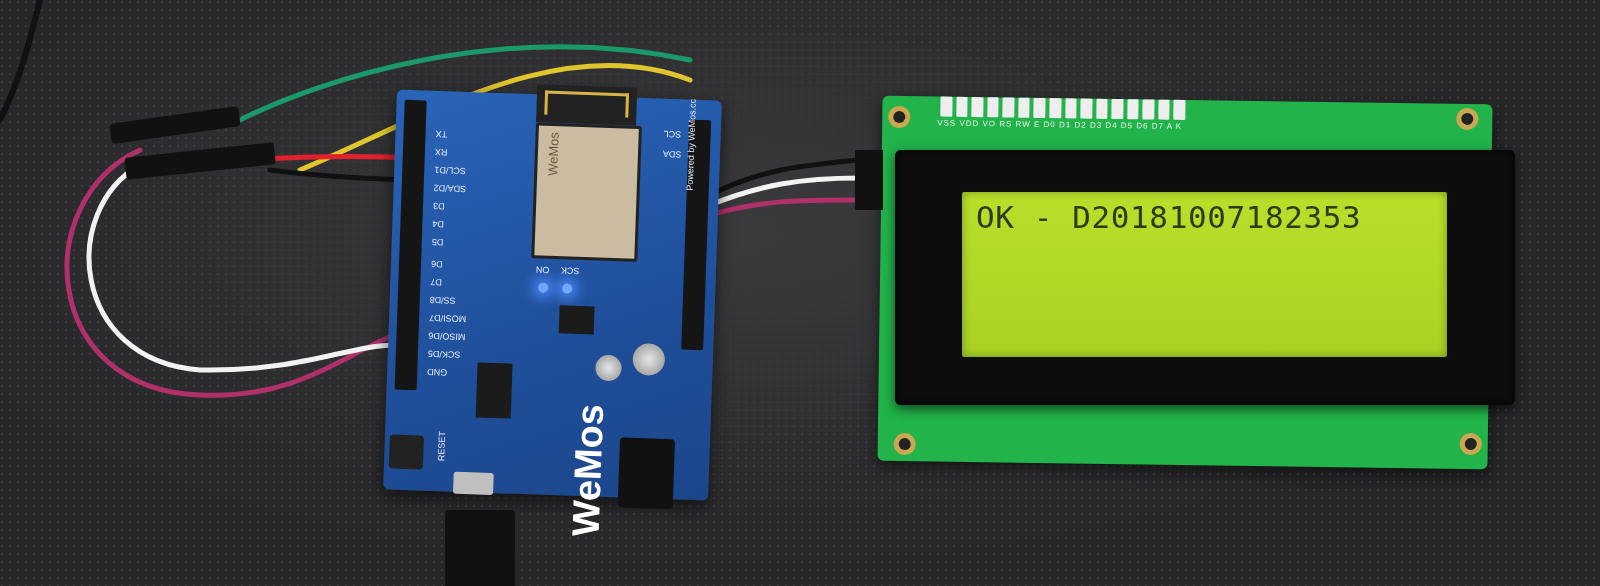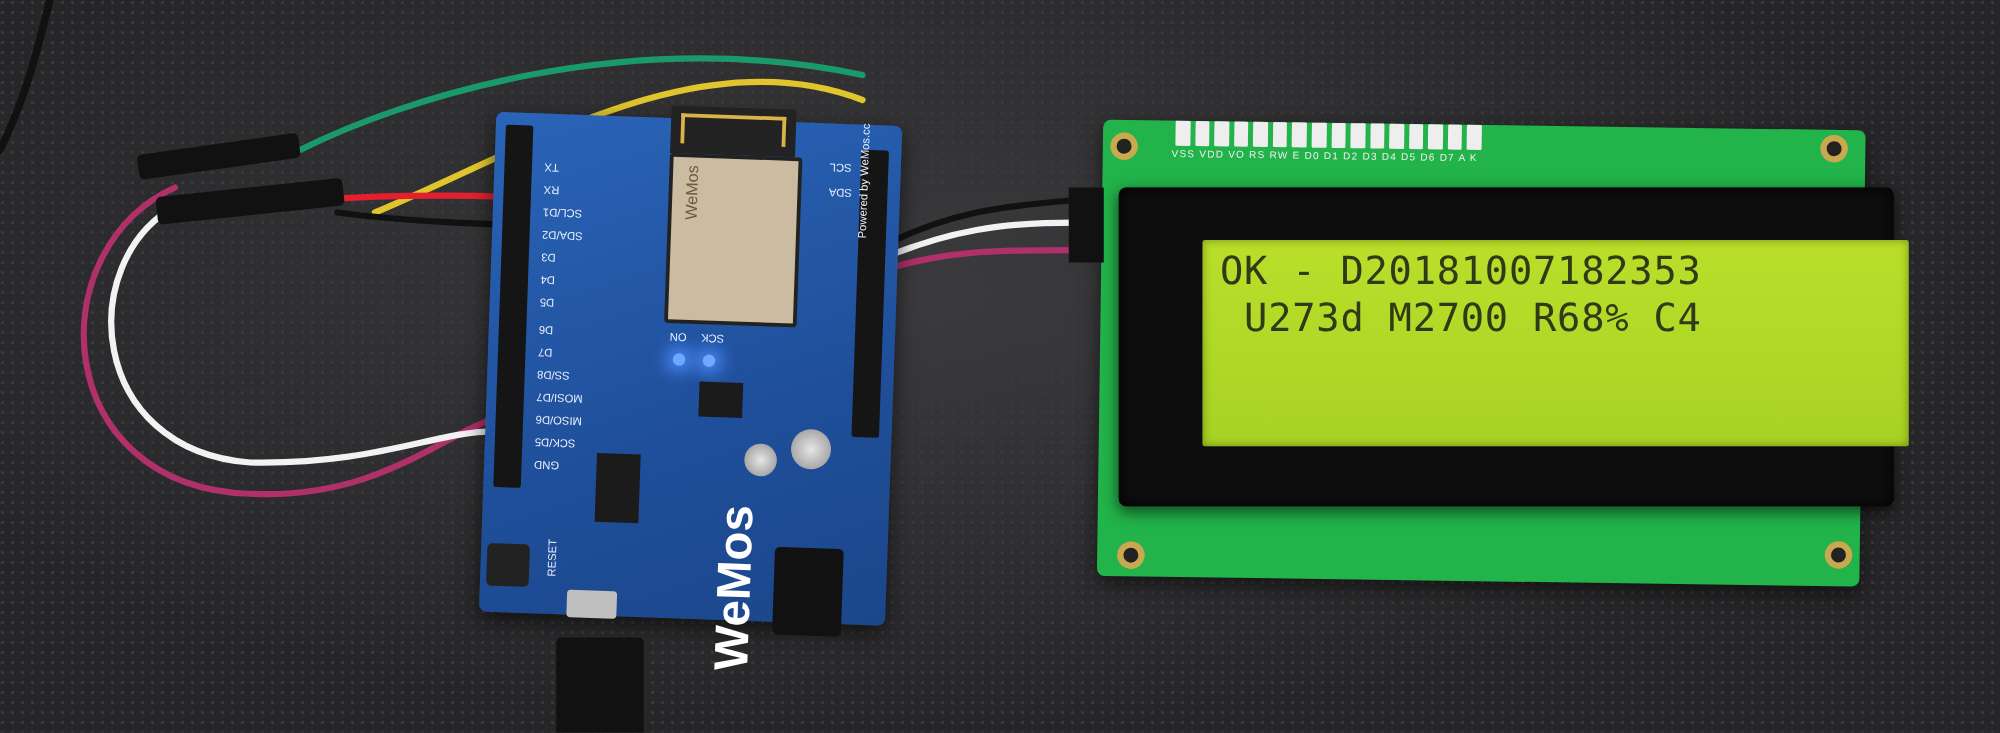--- a/index.html
+++ b/index.html
@@ -45,21 +45,21 @@
     border-radius:6px;transform:rotate(0.8deg);box-shadow:0 6px 16px rgba(0,0,0,.55);}
   .hole{position:absolute;width:22px;height:22px;border-radius:50%;background:#c9a84f;}
   .hole::after{content:"";position:absolute;inset:5px;border-radius:50%;background:#222;}
   .pins-row{position:absolute;left:58px;top:0;width:245px;height:20px;
     display:flex;gap:4px;}
   .pins-row span{flex:1;background:#eee;border-radius:1px;}
   .pin-names{position:absolute;left:55px;top:22px;font-size:8px;color:#f0f0f0;
     font-family:"Liberation Sans",sans-serif;letter-spacing:1px;white-space:nowrap;}
   .bezel{position:absolute;left:895px;top:150px;width:620px;height:255px;background:#0d0d0d;
     border-radius:6px;box-shadow:inset 0 0 10px #000,0 4px 12px rgba(0,0,0,.6);}
-  .screen{position:absolute;left:962px;top:192px;width:565px;height:165px;
+  .screen{position:absolute;left:962px;top:192px;width:485px;height:165px;
     background:linear-gradient(180deg,#b9df2a,#a8d224);border-radius:2px;
     box-shadow:inset 0 0 8px rgba(0,0,0,.35);}
   .lcd-line{position:absolute;left:14px;font-size:31px;line-height:31px;color:#2f3a17;
     font-family:"DejaVu Sans Mono",monospace;white-space:pre;letter-spacing:0.6px;}
   .connector{position:absolute;left:855px;top:150px;width:28px;height:60px;background:#111;}
   .wire{position:absolute;fill:none;stroke-linecap:round;}
 </style>
 </head>
 <body>
 
@@ -148,15 +148,14 @@
         <span></span>
         <span></span>
         <span></span>
     </div>
     <div class="pin-names">VSS VDD VO RS RW E D0 D1 D2 D3 D4 D5 D6 D7 A K</div>
   </div>
   <div class="connector"></div>
   <div class="bezel"></div>
   <div class="screen">
     <div class="lcd-line" style="top:10px">OK - D20181007182353</div>
-    <div class="lcd-line" style="top:48px"> U273d M2700 R68% C4</div>
   </div>
 </div>
 
 </body></html>

